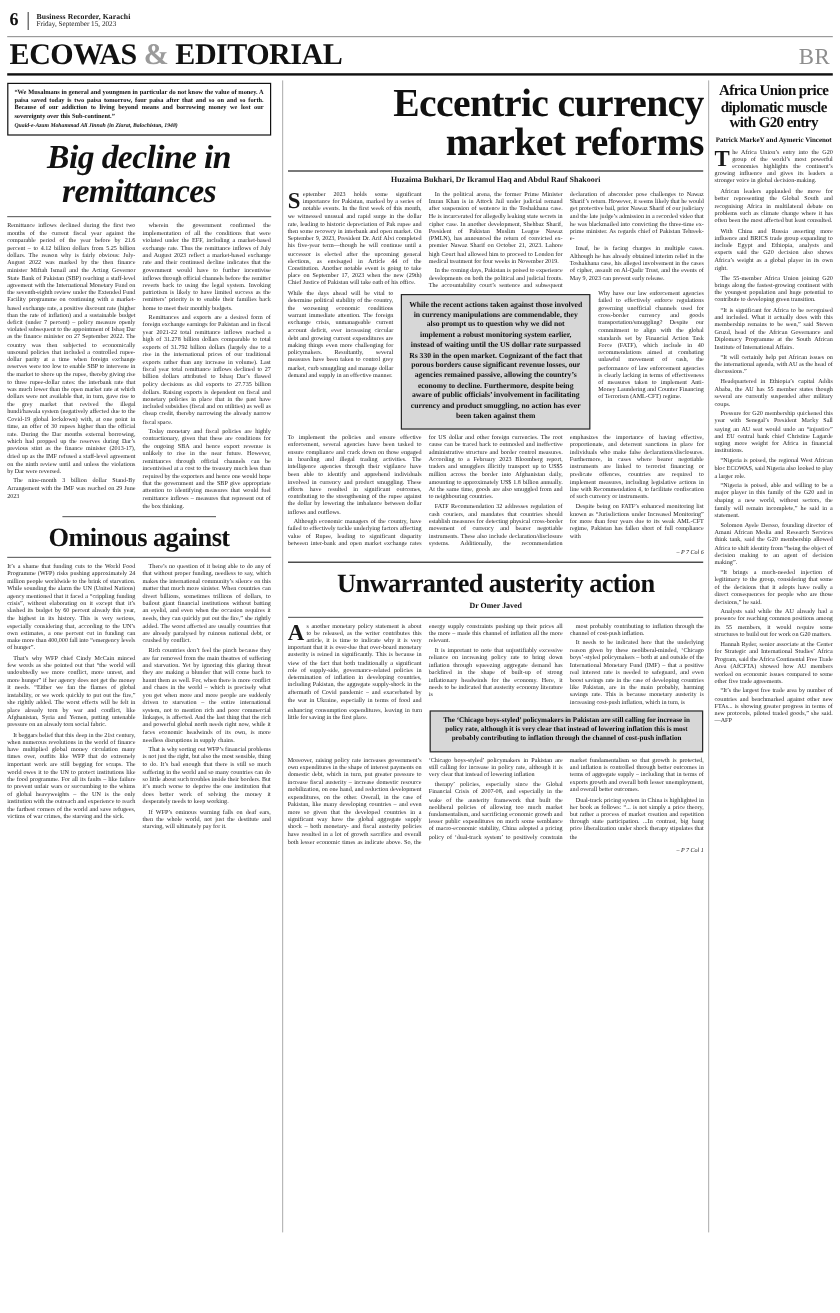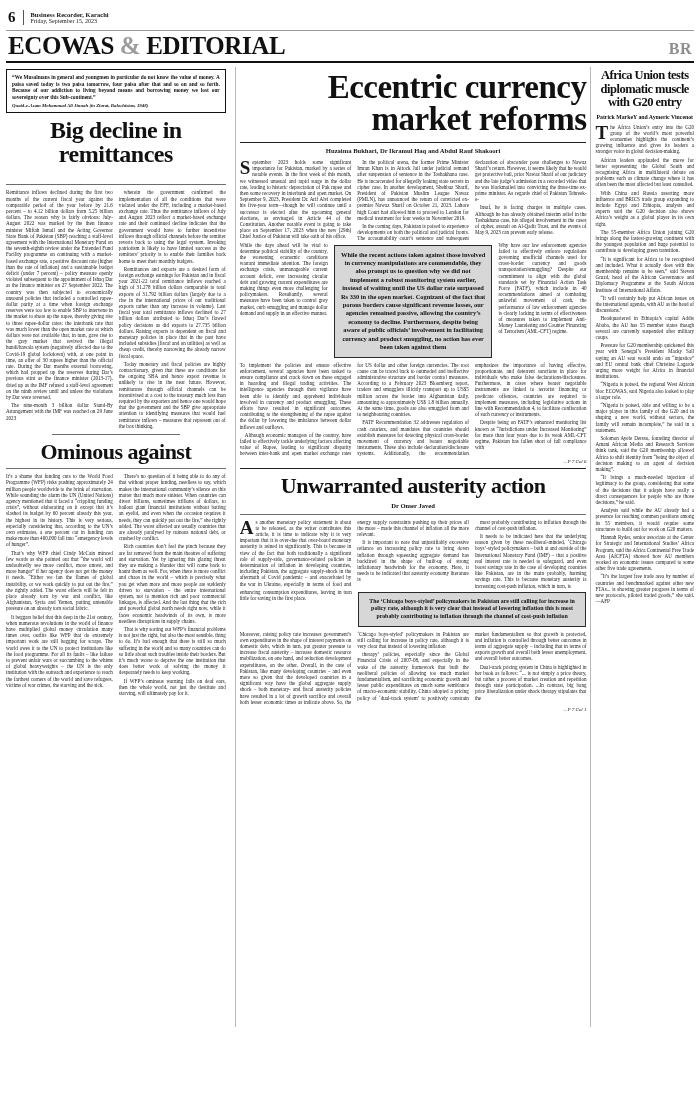--- a/index.html
+++ b/index.html
@@ -10,21 +10,21 @@
   .masthead{display:flex;align-items:flex-end;gap:7px;padding:4px 2px 3px 2px;}
   .pageno{font-family:"Liberation Serif",serif;font-weight:bold;font-size:15px;line-height:15px;padding-right:7px;border-right:1px solid #555;}
   .mh-lines{line-height:1.15;}
   .mh-title{font-size:6.4px;font-weight:bold;letter-spacing:.1px;}
   .mh-date{font-size:6px;color:#222;}
   .rule-thin{border-top:1px solid #9a9a9a;margin:2px 0 0 0;}
 
   .sectionbar{display:flex;align-items:baseline;justify-content:space-between;padding:2px 2px 1px 2px;}
   .section-title{font-family:"Liberation Serif",serif;font-weight:bold;font-size:25px;line-height:26px;letter-spacing:-.4px;}
   .section-title .amp{color:#9b9b9b;font-weight:bold;}
-  .br-logo{font-family:"Liberation Serif",serif;font-weight:bold;font-size:16px;color:#8e8e8e;letter-spacing:.5px;line-height:20px;}
+  .br-logo{font-family:"Liberation Serif",serif;font-weight:normal;font-size:19px;color:#8e8e8e;letter-spacing:.5px;line-height:20px;}
   .rule-heavy{border-top:2.5px solid #111;margin:1px 0 0 0;}
 
   
   .body-grid{display:flex;gap:0;margin-top:4px;height:960px;}
   .colA{width:228px;padding-right:5px;box-sizing:border-box;}
   .vrule{width:1px;background:#b8b8b8;margin:0 4px;flex:none;}
   .colB{width:352px;box-sizing:border-box;}
   .colC{width:100px;box-sizing:border-box;}
 
   
@@ -34,21 +34,21 @@
   .cols2{column-count:2;column-gap:6px;column-rule:0;}
   .cols3{column-count:3;column-gap:6px;}
 
   
   .quotebox{border:1px solid #111;padding:4px 5px 4px 5px;margin:2px 0 5px 0;}
   .quotebox .q{font-size:5.3px;line-height:6.6px;font-weight:bold;text-align:justify;}
   .quotebox .attr{font-size:4.8px;font-style:italic;font-weight:bold;margin-top:3px;}
 
   
   .hl-xl{font-family:"Liberation Serif",serif;font-weight:bold;text-align:center;line-height:1.0;letter-spacing:-.5px;}
-  .hl-a{font-size:24px;margin:2px 0 18px 0;}
+  .hl-a{font-size:28px;margin:2px 0 6px 0;font-style:italic;}
   .hl-big{font-size:33px;margin:4px 0 7px 0;line-height:0.97;text-align:right;}
   .hl-med{font-size:22px;margin:6px 0 5px 0;}
   .hl-sm{font-size:12.5px;line-height:13.5px;margin:2px 0 4px 0;}
   .byline{text-align:center;font-weight:bold;font-size:6.6px;line-height:8px;margin:0 0 4px 0;}
   .byline-sm{text-align:center;font-weight:bold;font-size:5.8px;line-height:7px;margin:1px 0 3px 0;}
 
   
   .dropcap::first-letter{float:left;font-size:19px;line-height:15px;font-weight:bold;padding:1px 2px 0 0;font-family:"Liberation Serif",serif;}
 
   
@@ -186,21 +186,21 @@
         <p class="first">Moreover, raising policy rate increases government’s own expenditures in the shape of interest payments on domestic debt, which in turn, put greater pressure to increase fiscal austerity – increase domestic resource mobilization, on one hand, and reduction development expenditures, on the other. Overall, in the case of Pakistan, like many developing countries – and even more so given that the developed countries in a significant way have the global aggregate supply shock – both monetary- and fiscal austerity policies have resulted in a lot of growth sacrifice and overall both lesser economic times as indicate above. So, the ‘Chicago boys-styled’ policymakers in Pakistan are still calling for increase in policy rate, although it is very clear that instead of lowering inflation</p>
         <p>therapy’ policies, especially since the Global Financial Crisis of 2007-08, and especially in the wake of the austerity framework that built the neoliberal policies of allowing too much market fundamentalism, and sacrificing economic growth and lesser public expenditures on much some semblance of macro-economic stability, China adopted a pricing policy of ‘dual-track system’ to positively constrain market fundamentalism so that growth is protected, and inflation is controlled through better outcomes in terms of aggregate supply – including that in terms of exports growth and overall both lesser unemployment, and overall better outcomes.</p>
         <p>Dual-track pricing system in China is highlighted in her book as follows: “... is not simply a price theory, but rather a process of market creation and repetition through state participation. ...In contrast, big bang price liberalization under shock therapy stipulates that the</p>
       </div>
       <div class="contd">– P 7 Col 1</div>
     </div>
 
     <div class="vrule"></div>
 
     <div class="colC">
-      <div class="hl-xl hl-sm">Africa Union tests diplomatic muscle with G20 entry</div>
+      <div class="hl-xl hl-sm">Africa Union price diplomatic muscle with G20 entry</div>
       <div class="byline-sm">Patrick MarkeY and Aymeric Vincenot</div>
       <div class="txt">
         <p class="first dropcap">The Africa Union’s entry into the G20 group of the world’s most powerful economies highlights the continent’s growing influence and gives its leaders a stronger voice in global decision-making.</p>
         <p>African leaders applauded the move for better representing the Global South and recognising Africa in multilateral debate on problems such as climate change where it has often been the most affected but least consulted.</p>
         <p>With China and Russia asserting more influence and BRICS trade group expanding to include Egypt and Ethiopia, analysts and experts said the G20 decision also shows Africa’s weight as a global player in its own right.</p>
         <p>The 55-member Africa Union joining G20 brings along the fastest-growing continent with the youngest population and huge potential to contribute to developing green transition.</p>
         <p>“It is significant for Africa to be recognised and included. What it actually does with this membership remains to be seen,” said Steven Gruzd, head of the African Governance and Diplomacy Programme at the South African Institute of International Affairs.</p>
         <p>“It will certainly help put African issues on the international agenda, with AU as the head of discussions.”</p>
         <p>Headquartered in Ethiopia’s capital Addis Ababa, the AU has 55 member states though several are currently suspended after military coups.</p>
         <p>Pressure for G20 membership quickened this year with Senegal’s President Macky Sall saying an AU seat would undo an “injustice” and EU central bank chief Christine Lagarde urging more weight for Africa in financial institutions.</p>

